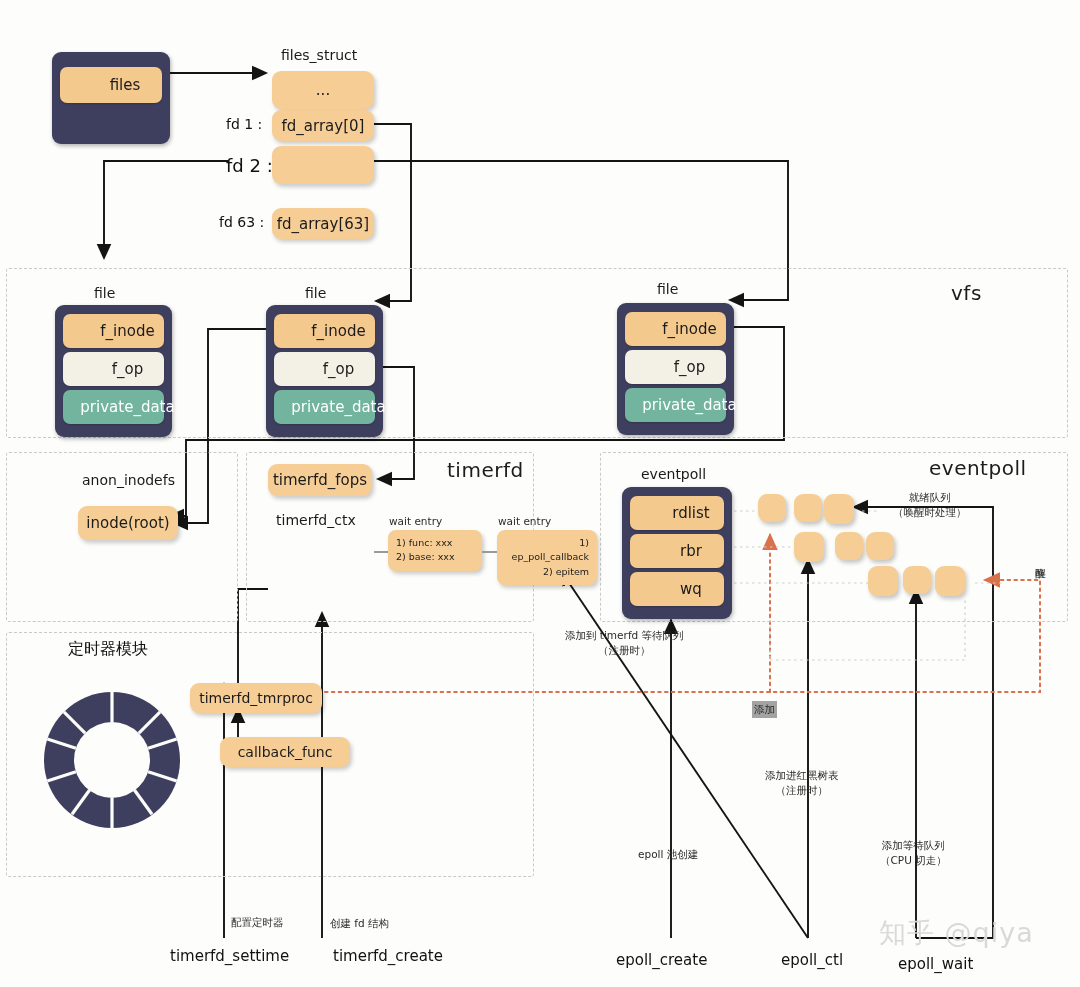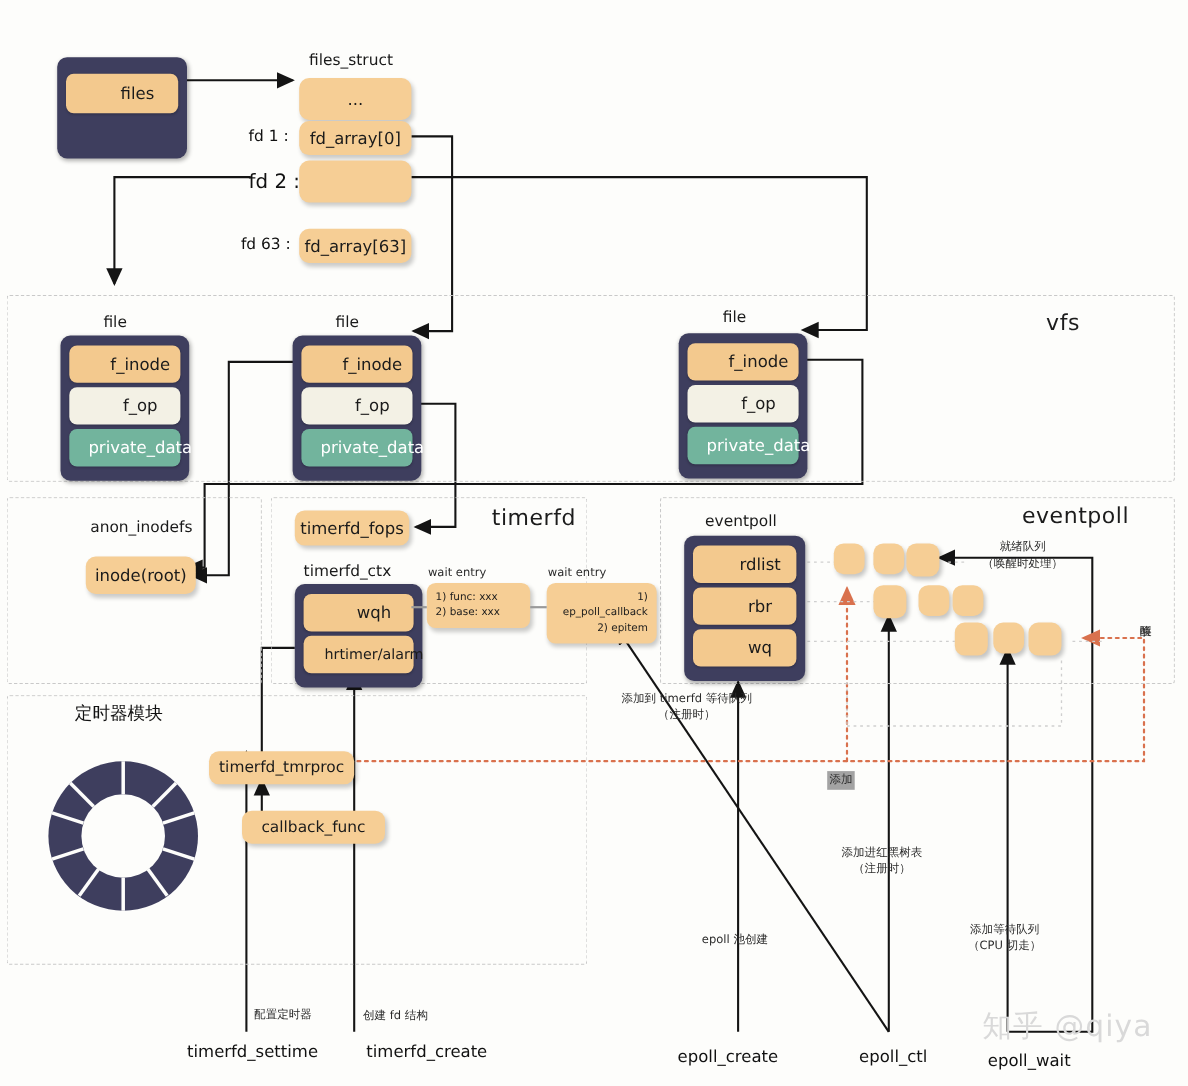--- a/index.html
+++ b/index.html
@@ -162,24 +162,20 @@
     <div class="row cream">f_op</div>
     <div class="row teal">private_data</div>
   </div>
 
   <div class="lbl" style="left:82px;top:472px;">anon_inodefs</div>
   <div class="pill" style="left:78px;top:506px;width:100px;height:34px;">inode(root)</div>
 
   <div class="pill" style="left:268px;top:464px;width:104px;height:32px;">timerfd_fops</div>
 
   <div class="lbl" style="left:276px;top:512px;">timerfd_ctx</div>
-  <div class="shell" style="left:268px;top:531px;width:106px;height:84px;">
-    <div class="row orange">wqh</div>
-    <div class="row orange" style="font-size:13px;">hrtimer/alarm</div>
-  </div>
 
   <div class="lbl-sm" style="left:389px;top:514px;">wait entry</div>
   <div class="waitbox" style="left:388px;top:530px;width:78px;">
     <div>1)  func: xxx</div>
     <div>2)  base: xxx</div>
   </div>
 
   <div class="lbl-sm" style="left:498px;top:514px;">wait entry</div>
   <div class="waitbox" style="left:497px;top:530px;width:84px;text-align:right;">
     <div>1) ep_poll_callback</div>
@@ -259,15 +255,15 @@
   <div class="lbl-cn" style="left:231px;top:915px;">配置定时器</div>
 
   <div class="lbl-cn" style="left:330px;top:916px;">创建 fd 结构</div>
 
   <div class="lbl-mid" style="left:170px;top:947px;">timerfd_settime</div>
   <div class="lbl-mid" style="left:333px;top:947px;">timerfd_create</div>
   <div class="lbl-mid" style="left:616px;top:951px;">epoll_create</div>
   <div class="lbl-mid" style="left:781px;top:951px;">epoll_ctl</div>
   <div class="lbl-mid" style="left:898px;top:955px;">epoll_wait</div>
 
-  <div class="wmark" style="left:879px;top:915px;margin-left:14px;">知乎 @qiya</div>
+  <div class="wmark" style="left:879px;top:915px;">知乎 @qiya</div>
 
 </div>
 
 </body></html>

